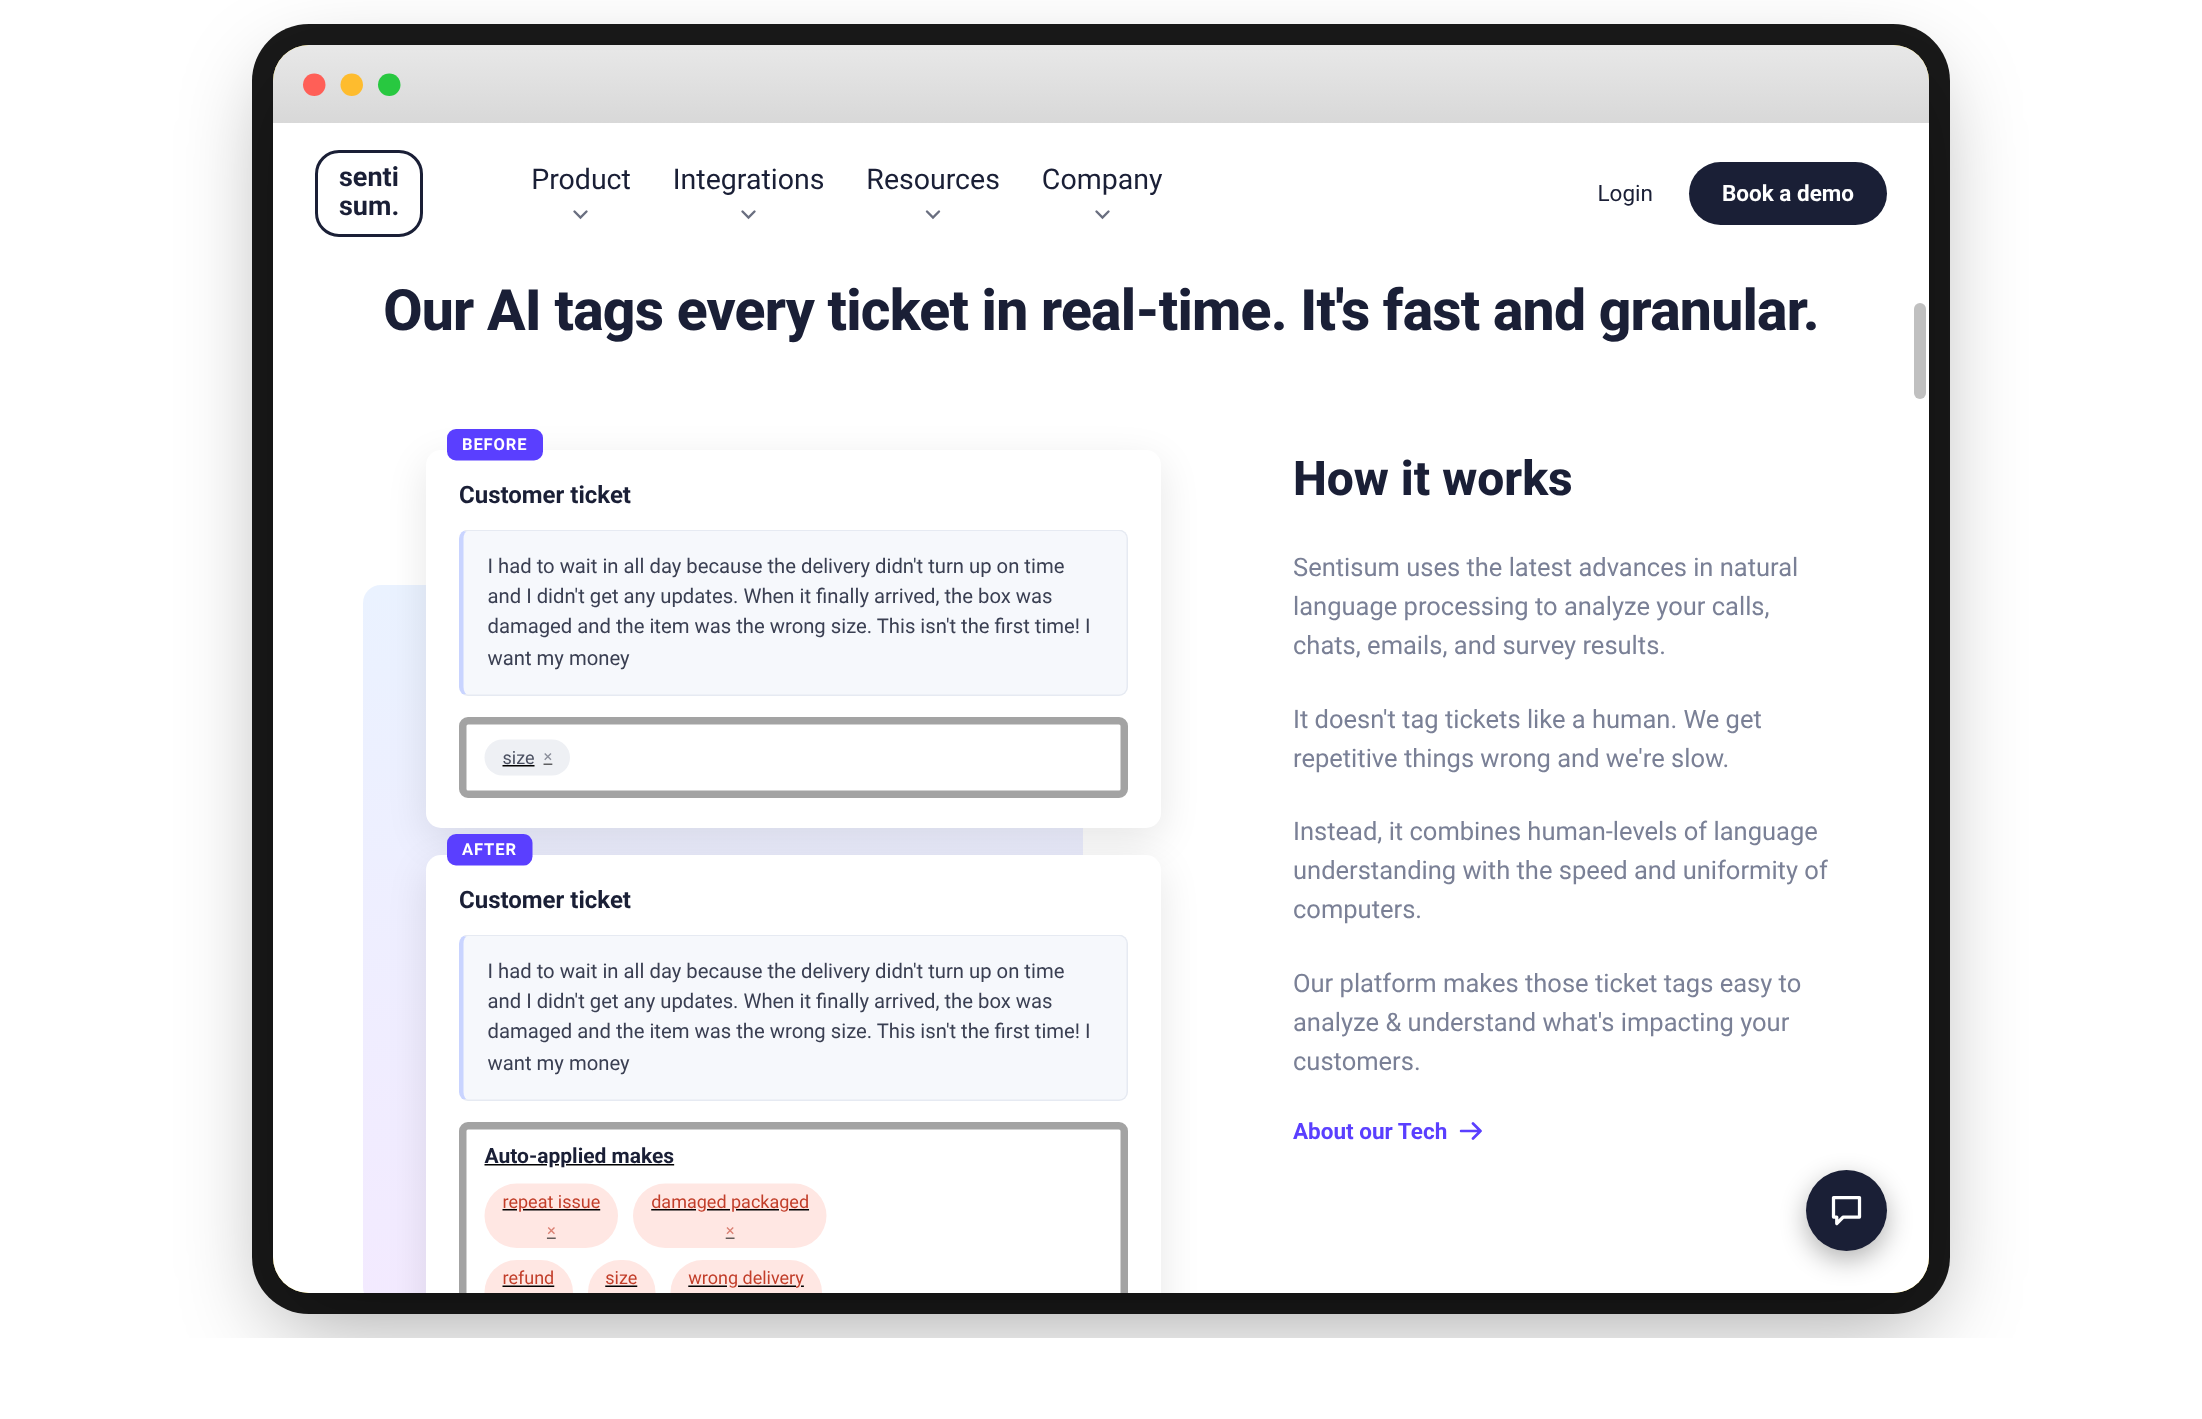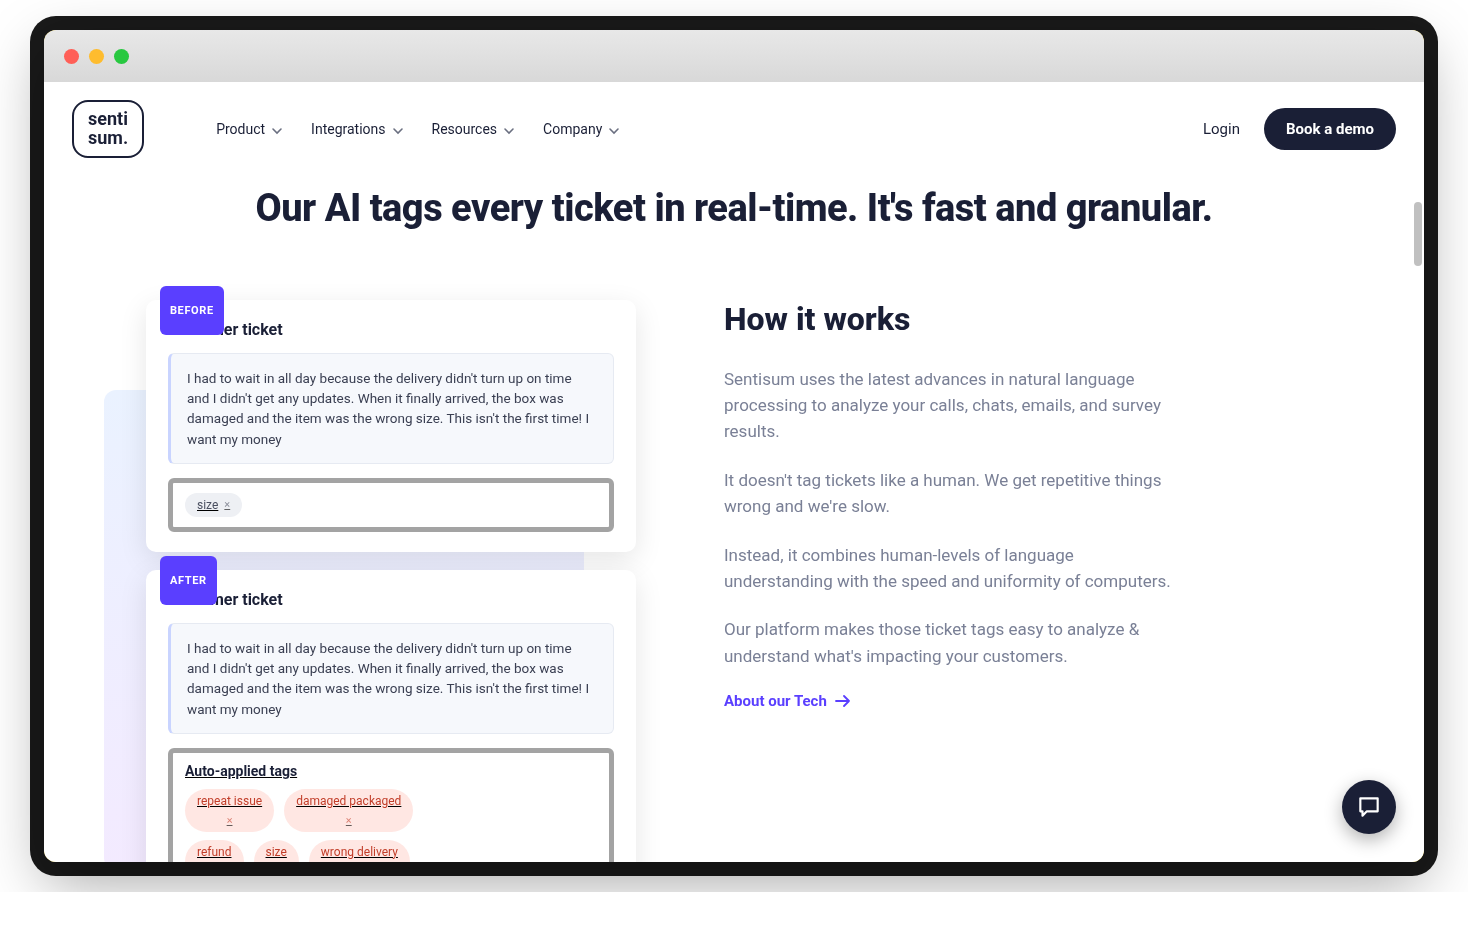--- a/index.html
+++ b/index.html
@@ -5,23 +5,23 @@
 * { margin: 0; padding: 0; box-sizing: border-box; }
 body {
   font-family: -apple-system, BlinkMacSystemFont, "Segoe UI", Roboto, sans-serif;
   background: #fff;
   display: flex;
   justify-content: center;
   align-items: flex-start;
   padding: 30px;
 }
 .device-frame {
-  width: 1380px;
+  width: 1104px;
   background: #fde047;
-  border-radius: 12px;
+  border-radius: 24px;
   box-shadow: 0 20px 60px rgba(0,0,0,0.35), 0 0 0 14px #1a1a1a;
   overflow: hidden;
   position: relative;
 }
 .titlebar {
   height: 52px;
   background: linear-gradient(#e8e8e8, #d8d8d8);
   display: flex;
   align-items: center;
   padding: 0 20px;
@@ -48,25 +48,26 @@
   border-radius: 16px;
   padding: 8px 14px;
   font-weight: 700;
   font-size: 18px;
   line-height: 1.05;
   color: #1a1f36;
 }
 .nav-items { display: flex; gap: 28px; margin-left: 40px; }
 .nav-item {
   display: flex;
-  align-items: flex-end;
+  align-items: center;
   gap: 6px;
   color: #1a1f36;
-  font-size: 14px;
+  font-size: 19px;
   cursor: pointer;
+  flex-direction: column;
 }
 .chev { width: 12px; height: 12px; }
 .nav-right { margin-left: auto; display: flex; align-items: center; gap: 24px; }
 .login { color: #1a1f36; font-size: 15px; cursor: pointer; }
 .demo-btn {
   background: #1a1f36;
   color: #fff;
   border-radius: 999px;
   padding: 12px 22px;
   font-weight: 700;
@@ -111,21 +112,21 @@
 }
 .badge {
   position: absolute;
   top: -14px;
   left: 14px;
   background: #5a3fff;
   color: #fff;
   font-size: 11px;
   font-weight: 700;
   letter-spacing: 0.6px;
-  padding: 18px 10px;
+  padding: 4px 10px;
   border-radius: 6px;
 }
 .card-title { font-weight: 700; color: #1a1f36; font-size: 16px; margin-bottom: 14px; }
 .ticket-body {
   background: #f6f8fc;
   border: 1px solid #e6eaf2;
   border-left: 3px solid #c9d4ff;
   border-radius: 6px;
   padding: 14px 16px;
   font-size: 13.5px;
@@ -259,21 +260,21 @@
               </span>
             </div>
           </div>
         </div>
 
         <div class="card">
           <div class="badge">AFTER</div>
           <div class="card-title">Customer ticket</div>
           <div class="ticket-body">I had to wait in all day because the delivery didn't turn up on time and I didn't get any updates. When it finally arrived, the box was damaged and the item was the wrong size. This isn't the first time! I want my money</div>
           <div class="tag-box">
-            <div class="tag-box-title">Auto-applied tags</div>
+            <div class="tag-box-title">Auto-applied makes</div>
             <div class="tag-row" style="margin-bottom:8px">
               <span class="tag tag-red">
                 <span>repeat issue</span>
                 <span class="tag-x">×</span>
               </span>
               <span class="tag tag-red">
                 <span>damaged packaged</span>
                 <span class="tag-x">×</span>
               </span>
             </div>

